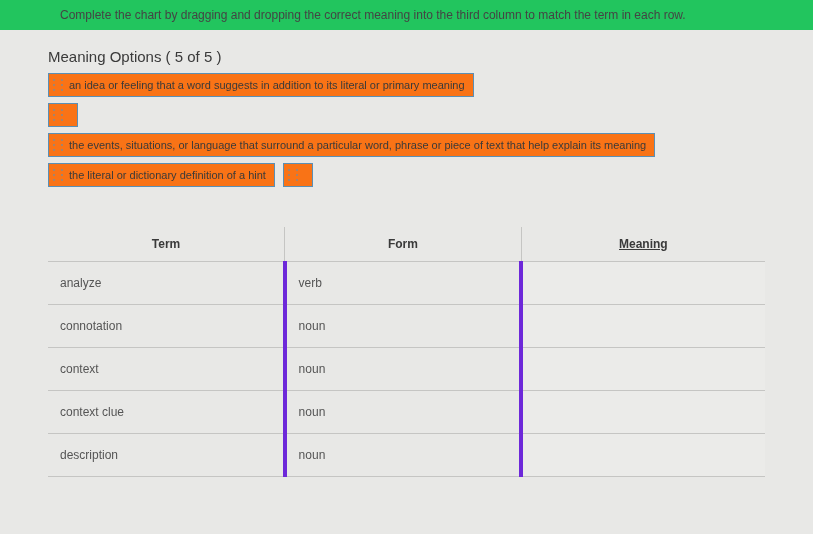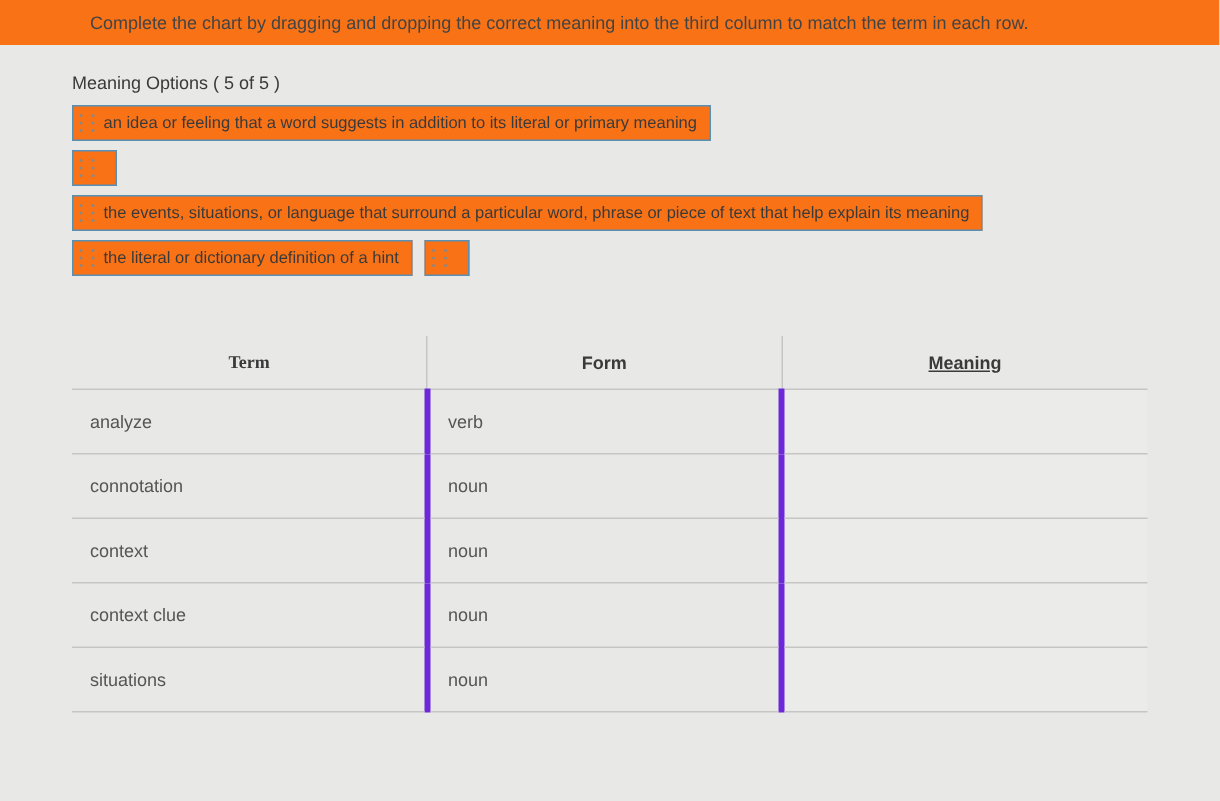--- a/index.html
+++ b/index.html
@@ -9,30 +9,30 @@
     }
     body {
       font-family: Arial, Helvetica, sans-serif;
       background: #e8e8e6;
       width: 813px;
       height: 534px;
       overflow: hidden;
       color: #3a3a3a;
     }
     .instruction-bar {
-      background: #f97316;
+      background: #22c55e;
       padding: 8px 60px;
       font-size: 12px;
       color: #444;
     }
     .content {
       padding: 18px 48px 0 48px;
     }
     .options-header {
-      font-size: 12px;
+      font-size: 15px;
       color: #3a3a3a;
       margin-bottom: 8px;
     }
     .options-row {
       display: flex;
       flex-wrap: wrap;
       gap: 8px;
       margin-bottom: 6px;
     }
     .option-chip {
@@ -76,21 +76,20 @@
     th {
       font-size: 12px;
       font-weight: bold;
       color: #3a3a3a;
       text-align: center;
       padding: 10px 12px;
       border-bottom: 1px solid #c5c5c3;
     }
     th:first-child {
       width: 33%;
-      font-family: Liberation Serif, serif;
     }
     th:nth-child(2) {
       width: 33%;
     }
     th:nth-child(3) {
       width: 34%;
       text-decoration: underline;
     }
     td {
       font-size: 12px;
@@ -242,20 +241,20 @@
           <td>context</td>
           <td>noun</td>
           <td class="drop-cell"></td>
         </tr>
         <tr>
           <td>context clue</td>
           <td>noun</td>
           <td class="drop-cell"></td>
         </tr>
         <tr>
-          <td>situations</td>
+          <td>description</td>
           <td>noun</td>
           <td class="drop-cell"></td>
         </tr>
       </tbody>
     </table>
   </div>
 </div>
 
 </body></html>

